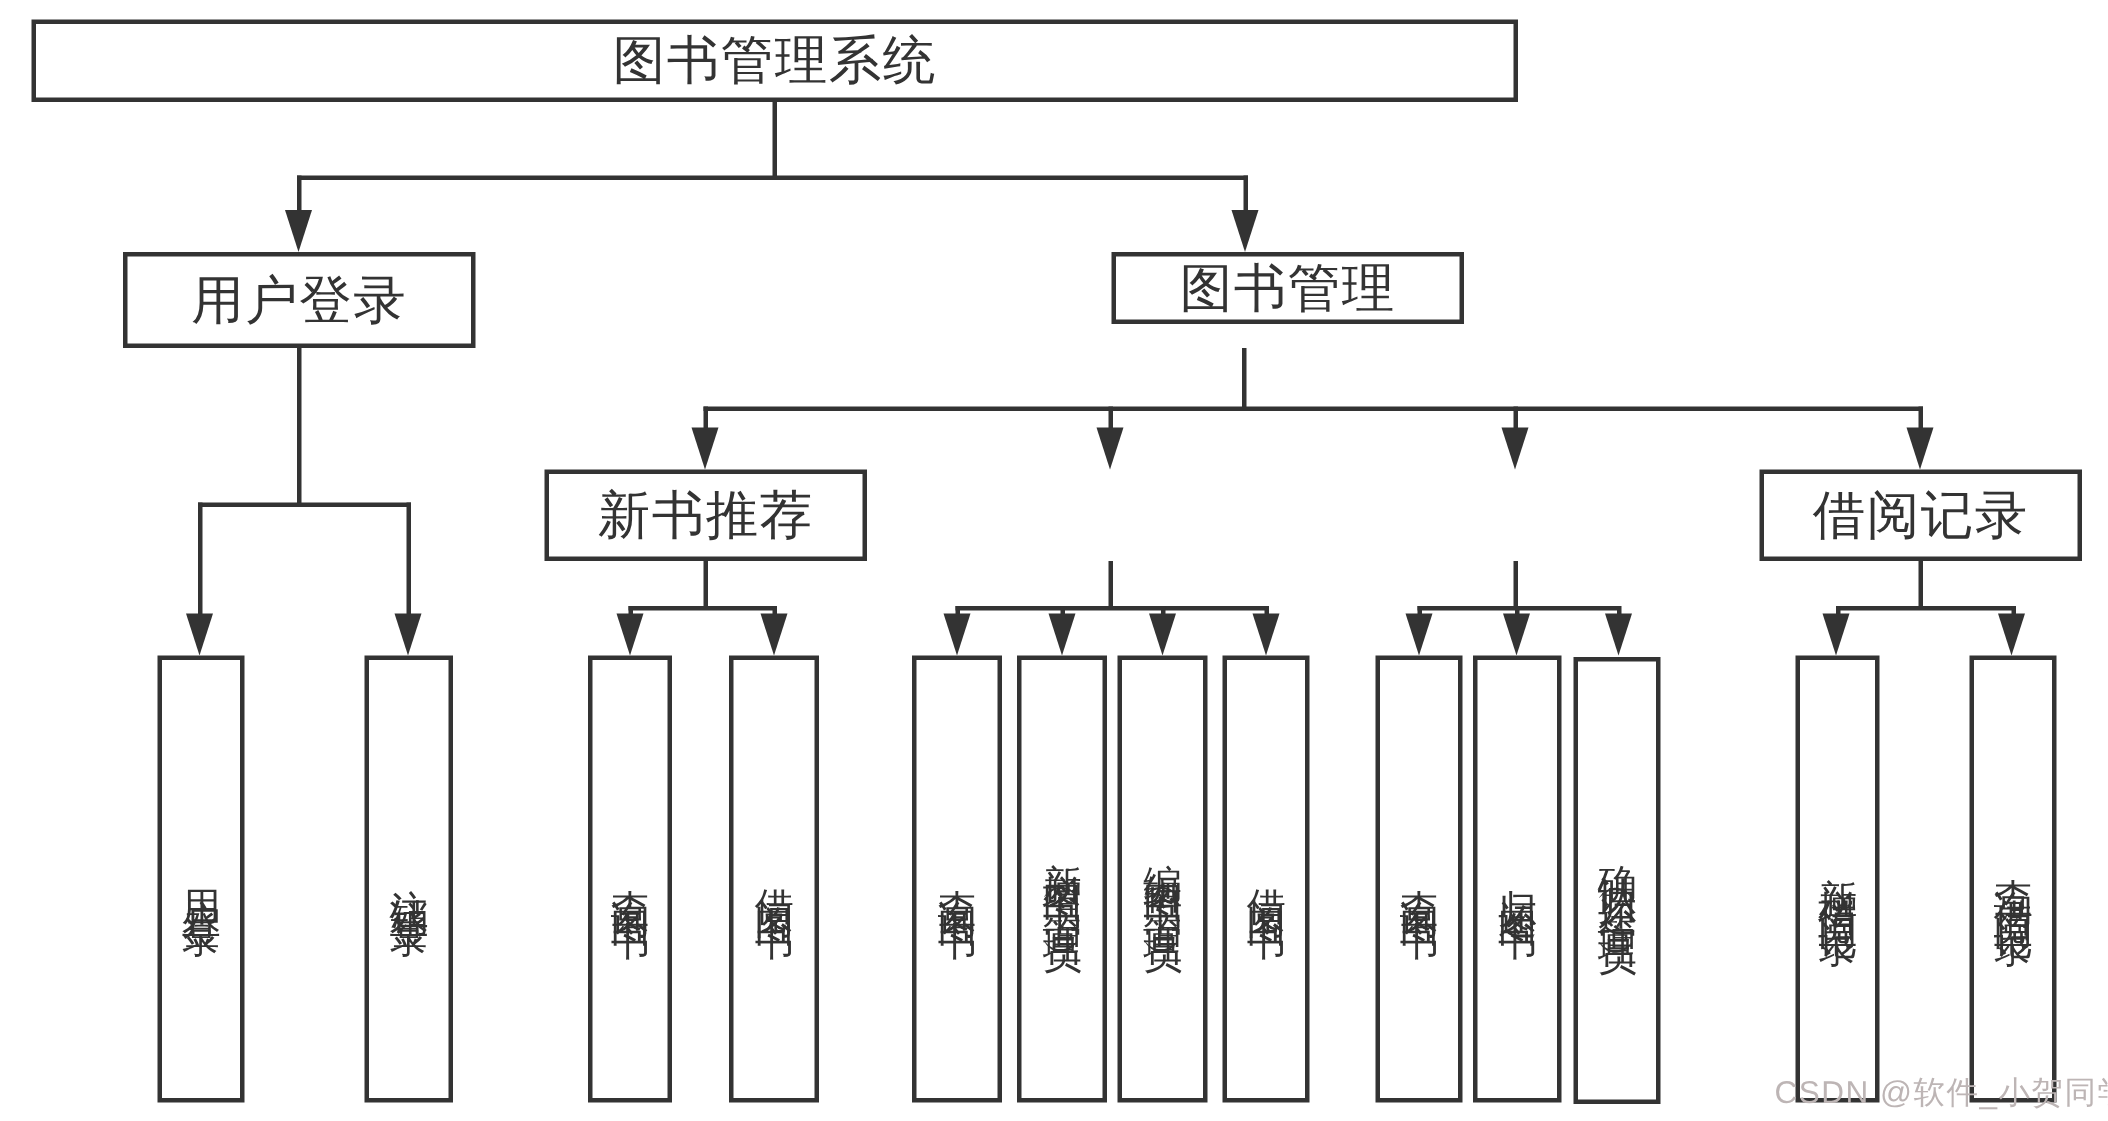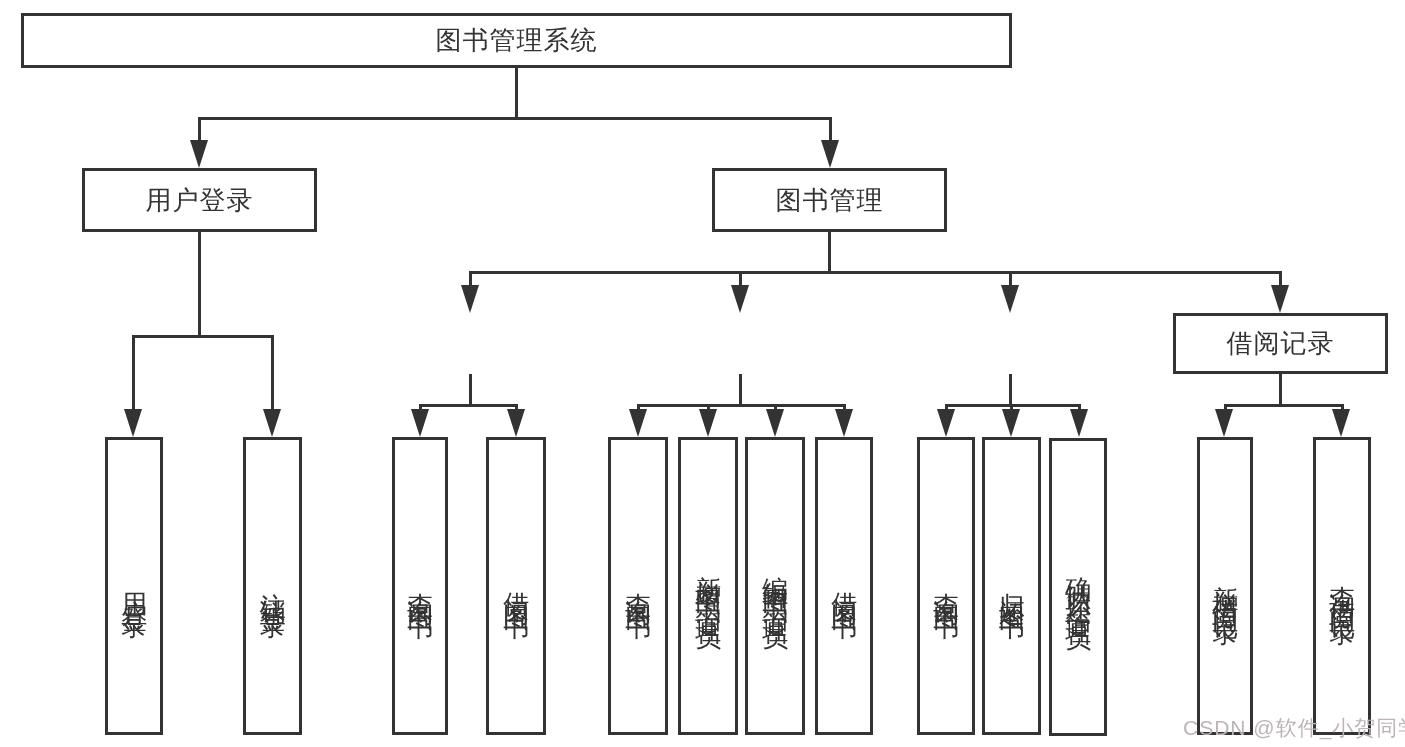--- a/index.html
+++ b/index.html
@@ -5,21 +5,21 @@
   html,body{margin:0;padding:0;}
   body{
     width:1405px;height:747px;overflow:hidden;background:#ffffff;
     font-family:"Liberation Sans","DejaVu Sans",sans-serif;
     position:relative;color:#333333;
   }
   .stage{position:absolute;left:0;top:0;width:1405px;height:747px;}
   .node{
     position:absolute;box-sizing:border-box;border:3px solid #333333;background:#ffffff;
     display:flex;align-items:center;justify-content:center;
-    font-size:26px;letter-spacing:1px;color:#333333;
+    font-size:35px;letter-spacing:1px;color:#333333;
   }
   .leaf{
     position:absolute;box-sizing:border-box;border:3px solid #333333;background:#ffffff;
     display:flex;align-items:center;justify-content:center;
   }
   .vtext{
     writing-mode:vertical-rl;text-orientation:mixed;
     font-size:26px;letter-spacing:7px;line-height:1.05;color:#333333;
     white-space:nowrap;
   }
@@ -47,21 +47,21 @@
   <div class="vline" style="left:515px;top:68px;height:50px;"></div>
   <div class="hline" style="left:198px;top:117px;width:634px;"></div>
   <div class="vline" style="left:198px;top:117px;height:28px;"></div>
   <div class="arrow" style="left:190px;top:140px;"></div>
   <div class="vline" style="left:829px;top:117px;height:28px;"></div>
   <div class="arrow" style="left:821px;top:140px;"></div>
 
   <div class="node" style="left:82px;top:168px;width:235px;height:64px;">
     <span>用户登录</span>
   </div>
-  <div class="node" style="left:712px;top:168px;width:235px;height:64px;">
+  <div class="node" style="left:741px;top:168px;width:235px;height:48px;">
     <span>图书管理</span>
   </div>
 
   <div class="vline" style="left:198px;top:232px;height:105px;"></div>
   <div class="hline" style="left:132px;top:335px;width:142px;"></div>
   <div class="vline" style="left:132px;top:335px;height:76px;"></div>
   <div class="arrow" style="left:124px;top:409px;"></div>
   <div class="vline" style="left:271px;top:335px;height:76px;"></div>
   <div class="arrow" style="left:263px;top:409px;"></div>
 
@@ -69,20 +69,23 @@
   <div class="hline" style="left:469px;top:271px;width:813px;"></div>
   <div class="vline" style="left:469px;top:271px;height:18px;"></div>
   <div class="arrow" style="left:461px;top:285px;"></div>
   <div class="vline" style="left:739px;top:271px;height:18px;"></div>
   <div class="arrow" style="left:731px;top:285px;"></div>
   <div class="vline" style="left:1009px;top:271px;height:18px;"></div>
   <div class="arrow" style="left:1001px;top:285px;"></div>
   <div class="vline" style="left:1279px;top:271px;height:18px;"></div>
   <div class="arrow" style="left:1271px;top:285px;"></div>
 
+  <div class="node" style="left:363px;top:313px;width:215px;height:61px;">
+    <span>新书推荐</span>
+  </div>
   <div class="node" style="left:1173px;top:313px;width:215px;height:61px;justify-content:center;">
     <span>借阅记录</span>
   </div>
 
   <div class="vline" style="left:469px;top:374px;height:32px;"></div>
   <div class="hline" style="left:419px;top:404px;width:99px;"></div>
   <div class="vline" style="left:419px;top:404px;height:9px;"></div>
   <div class="arrow" style="left:411px;top:409px;"></div>
   <div class="vline" style="left:515px;top:404px;height:9px;"></div>
   <div class="arrow" style="left:507px;top:409px;"></div>

